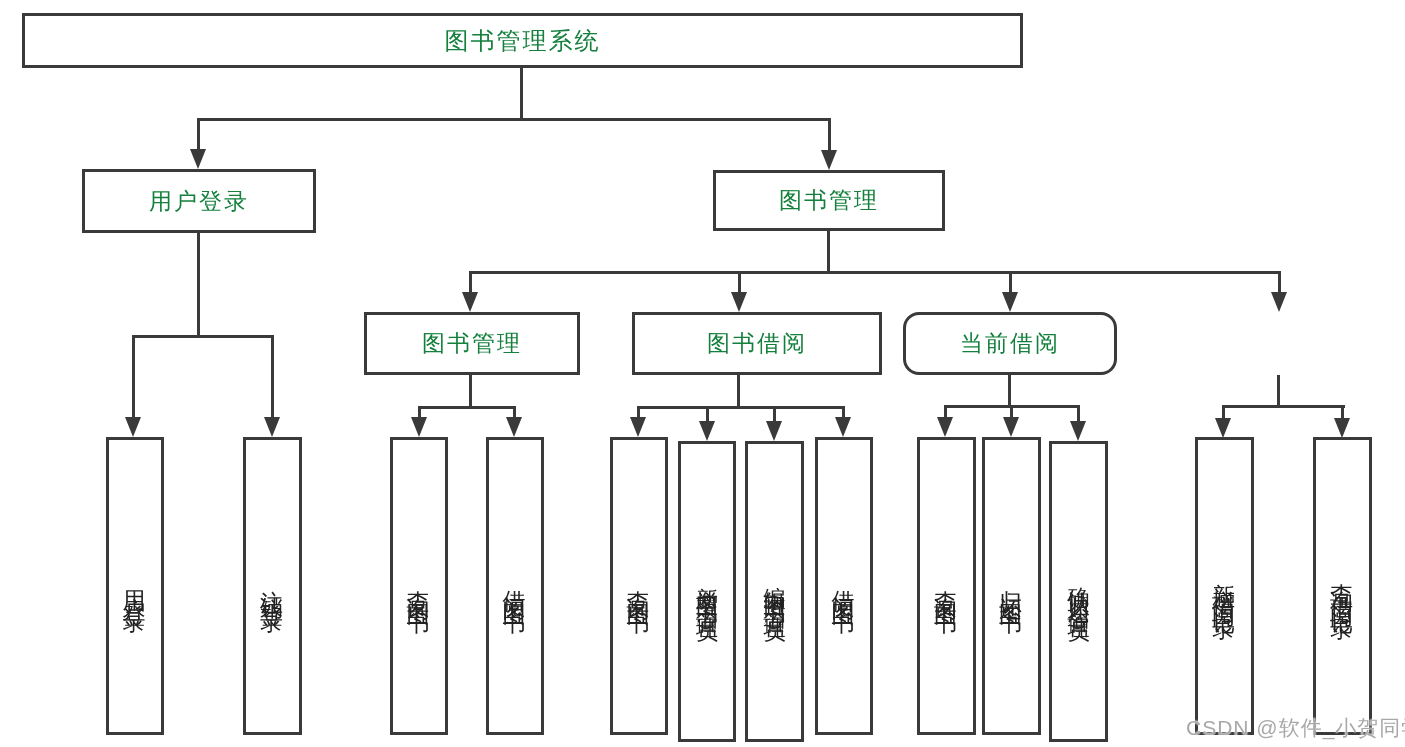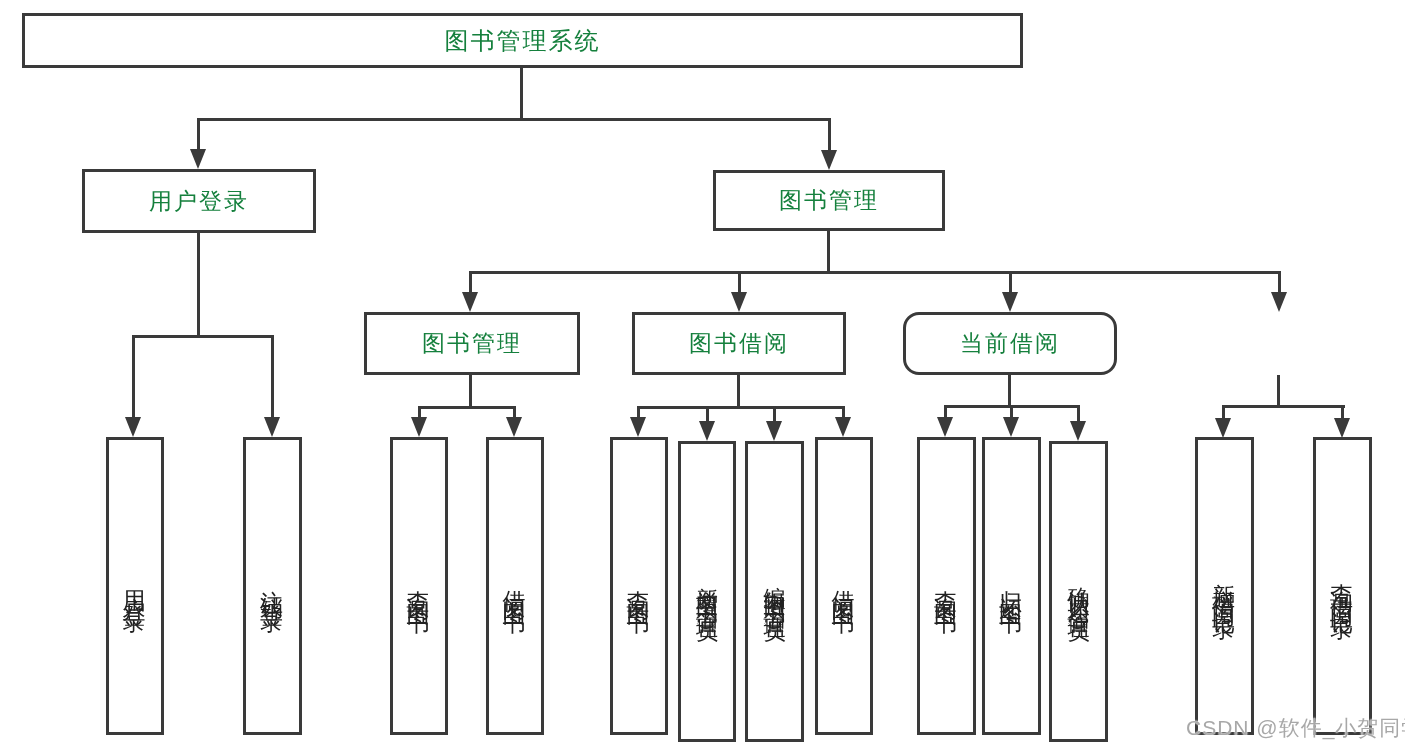--- a/index.html
+++ b/index.html
@@ -96,21 +96,21 @@
   <div class="arrow" style="left:1215px;top:418px;"></div>
   <div class="vline" style="left:1341px;top:405px;height:16px;"></div>
   <div class="arrow" style="left:1334px;top:418px;"></div>
 
   <div class="hnode root" style="left:22px;top:13px;width:1001px;height:55px;">图书管理系统</div>
 
   <div class="hnode" style="left:82px;top:169px;width:234px;height:64px;">用户登录</div>
   <div class="hnode" style="left:713px;top:170px;width:232px;height:61px;">图书管理</div>
 
   <div class="hnode" style="left:364px;top:312px;width:216px;height:63px;">图书管理</div>
-  <div class="hnode" style="left:632px;top:312px;width:214px;height:63px;">图书借阅</div>
+  <div class="hnode" style="left:632px;top:312px;width:250px;height:63px;">图书借阅</div>
   <div class="hnode" style="left:903px;top:312px;width:214px;height:63px;border-radius:16px;">当前借阅</div>
 
   <div class="vnode" style="left:106px;top:437px;width:58px;height:298px;">用户登录</div>
   <div class="vnode" style="left:243px;top:437px;width:59px;height:298px;">注销登录</div>
 
   <div class="vnode" style="left:390px;top:437px;width:58px;height:298px;">查询图书</div>
   <div class="vnode" style="left:486px;top:437px;width:58px;height:298px;">借阅图书</div>
 
   <div class="vnode" style="left:610px;top:437px;width:58px;height:298px;">查询图书</div>
   <div class="vnode long" style="left:678px;top:441px;width:58px;height:301px;">新增图书（管理员）</div>

